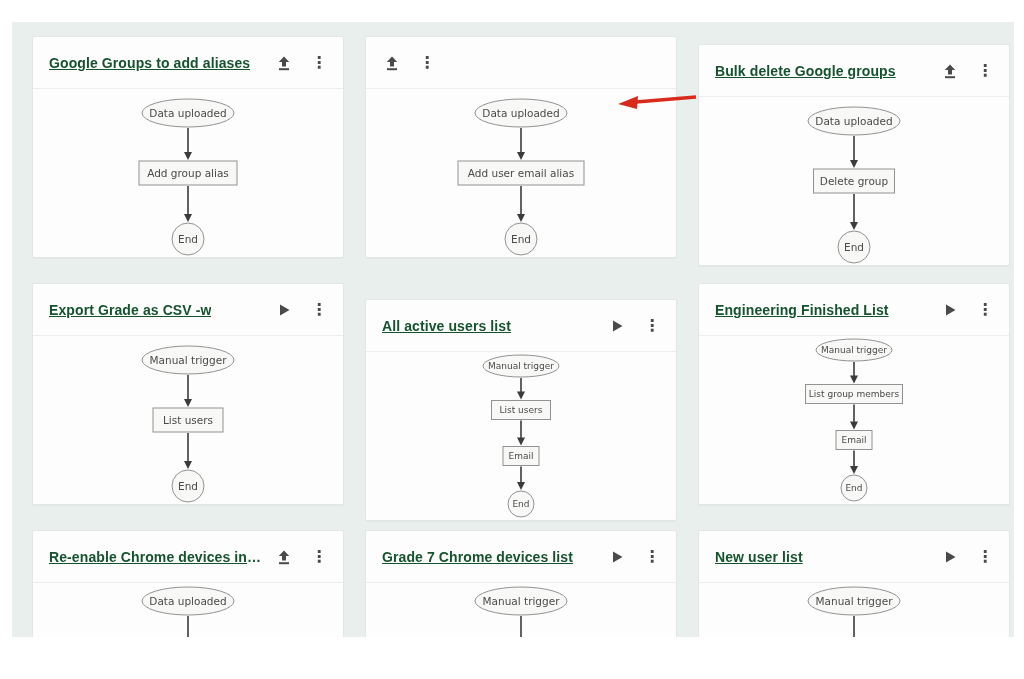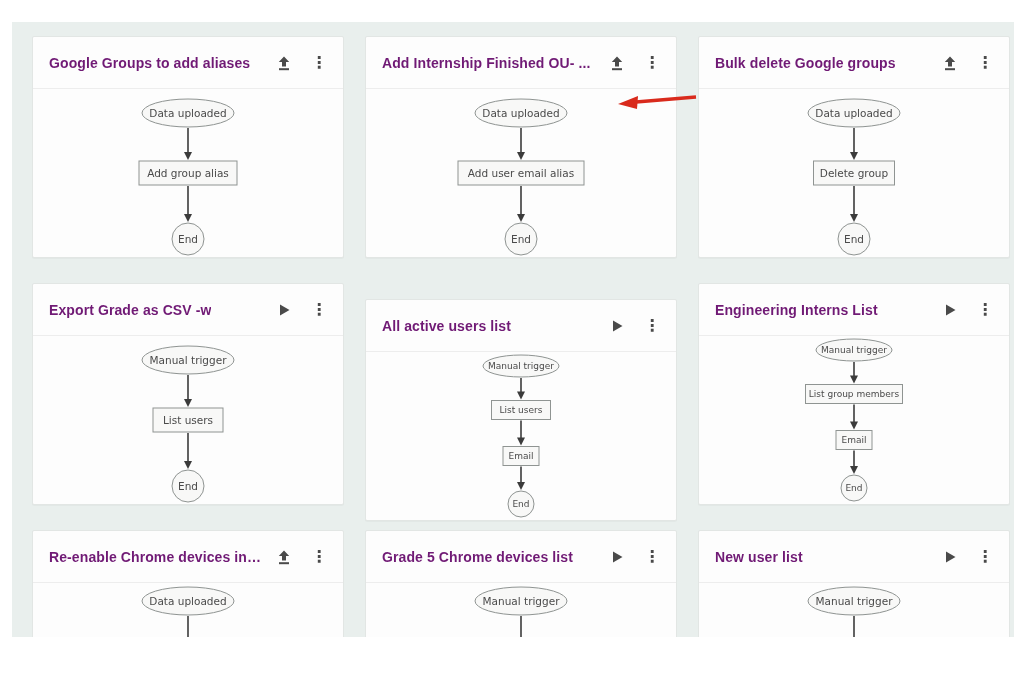--- a/index.html
+++ b/index.html
@@ -5,22 +5,22 @@
   html,body{margin:0;padding:0;}
   .page{position:relative;width:1024px;height:679px;background:#ffffff;overflow:hidden;
         font-family:"Liberation Sans",sans-serif;}
   .panel{position:absolute;left:12px;top:22px;width:1002px;height:615px;
          background:#e9efed;overflow:hidden;}
   .card{position:absolute;width:312px;height:222px;background:#fdfdfd;
         border:1px solid #e2e6e4;border-radius:2px;box-sizing:border-box;
         box-shadow:0 1px 1px rgba(0,0,0,0.03);}
   .card-header{height:52px;display:flex;align-items:center;justify-content:space-between;
                padding:0 14px 0 16px;border-bottom:1px solid #ededed;box-sizing:border-box;}
-  .card-title{font-size:14px;font-weight:bold;color:#701a75;white-space:nowrap;
-              overflow:hidden;text-overflow:ellipsis;max-width:215px;letter-spacing:0.1px;}
+  .card-title{font-size:14px;font-weight:bold;color:#14532d;white-space:nowrap;
+              overflow:hidden;text-overflow:ellipsis;max-width:215px;letter-spacing:0.1px;text-decoration:underline;}
   .header-actions{display:flex;align-items:center;gap:15px;flex:0 0 auto;}
   .icon-btn{width:20px;height:20px;display:flex;align-items:center;justify-content:center;
             cursor:pointer;}
   .kebab{font-size:16px;font-weight:bold;color:#4a4a4a;line-height:1;
          font-family:"DejaVu Sans",sans-serif;}
   .card-body{height:168px;overflow:hidden;text-align:center;}
   .flow-svg{display:block;}
   .flow-text{font-family:"DejaVu Sans",sans-serif;fill:#4a4a4a;}
   .red-arrow{position:absolute;left:612px;top:90px;}
 </style>
@@ -56,21 +56,20 @@
             <line x1="155" y1="39" x2="155" y2="64" stroke="#3b3b3b" stroke-width="1.6"></line>
             <polygon points="151,63 159,63 155,71" fill="#3b3b3b"></polygon>
             <line x1="155" y1="97" x2="155" y2="126" stroke="#3b3b3b" stroke-width="1.6"></line>
             <polygon points="151,125 159,125 155,133" fill="#3b3b3b"></polygon>
           </svg>
         </div>
   </div>
 
   <div class="card" style="left: 353px; top: 14px;">
     <div class="card-header">
-      <div class="card-title">Add Internship Finished OU- ...</div>
       <div class="header-actions">
         <div class="icon-btn act-upload">
           <svg width="18" height="18" viewBox="0 0 18 18">
             <polygon points="9,2.5 14.2,8 11,8 11,12.5 7,12.5 7,8 3.8,8" fill="#4a4a4a"></polygon>
             <rect x="4" y="14.2" width="10" height="2" fill="#4a4a4a"></rect>
           </svg>
         </div>
 
         <div class="icon-btn">
           <span class="kebab">⋮</span>
@@ -86,21 +85,21 @@
             <circle cx="155" cy="150" r="16" fill="#f8f8f7" stroke="#8f9492" stroke-width="1"></circle>
             <text x="155" y="153.78" text-anchor="middle" font-size="10.5" class="flow-text">End</text>
             <line x1="155" y1="39" x2="155" y2="64" stroke="#3b3b3b" stroke-width="1.6"></line>
             <polygon points="151,63 159,63 155,71" fill="#3b3b3b"></polygon>
             <line x1="155" y1="97" x2="155" y2="126" stroke="#3b3b3b" stroke-width="1.6"></line>
             <polygon points="151,125 159,125 155,133" fill="#3b3b3b"></polygon>
           </svg>
         </div>
   </div>
 
-  <div class="card" style="left: 686px; top: 14px;">
+  <div class="card" style="left: 686px; top: 22px;">
     <div class="card-header">
       <div class="card-title">Bulk delete Google groups</div>
       <div class="header-actions">
         <div class="icon-btn act-upload">
           <svg width="18" height="18" viewBox="0 0 18 18">
             <polygon points="9,2.5 14.2,8 11,8 11,12.5 7,12.5 7,8 3.8,8" fill="#4a4a4a"></polygon>
             <rect x="4" y="14.2" width="10" height="2" fill="#4a4a4a"></rect>
           </svg>
         </div>
 
@@ -186,21 +185,21 @@
             <line x1="155" y1="68.5" x2="155" y2="86.5" stroke="#3b3b3b" stroke-width="1.6"></line>
             <polygon points="151,85.5 159,85.5 155,93.5" fill="#3b3b3b"></polygon>
             <line x1="155" y1="114.5" x2="155" y2="131" stroke="#3b3b3b" stroke-width="1.6"></line>
             <polygon points="151,130 159,130 155,138" fill="#3b3b3b"></polygon>
           </svg>
         </div>
   </div>
 
   <div class="card" style="left: 686px; top: 261px;">
     <div class="card-header">
-      <div class="card-title">Engineering Interns List</div>
+      <div class="card-title">Engineering Finished List</div>
       <div class="header-actions">
 
         <div class="icon-btn act-play">
           <svg width="16" height="16" viewBox="0 0 16 16">
             <polygon points="4,2.5 13.5,8 4,13.5" fill="#4a4a4a"></polygon>
           </svg>
         </div>
         <div class="icon-btn">
           <span class="kebab">⋮</span>
         </div>
@@ -246,21 +245,21 @@
           <svg width="310" height="168" viewBox="0 0 310 168" class="flow-svg">
             <ellipse cx="155" cy="18" rx="46" ry="14" fill="#f8f8f7" stroke="#8f9492" stroke-width="1"></ellipse>
             <text x="155" y="21.78" text-anchor="middle" font-size="10.5" class="flow-text">Data uploaded</text>
             <line x1="155" y1="33" x2="155" y2="168" stroke="#3b3b3b" stroke-width="1.6"></line>
           </svg>
         </div>
   </div>
 
   <div class="card" style="left: 353px; top: 508px;">
     <div class="card-header">
-      <div class="card-title">Grade 5 Chrome devices list</div>
+      <div class="card-title">Grade 7 Chrome devices list</div>
       <div class="header-actions">
 
         <div class="icon-btn act-play">
           <svg width="16" height="16" viewBox="0 0 16 16">
             <polygon points="4,2.5 13.5,8 4,13.5" fill="#4a4a4a"></polygon>
           </svg>
         </div>
         <div class="icon-btn">
           <span class="kebab">⋮</span>
         </div>

